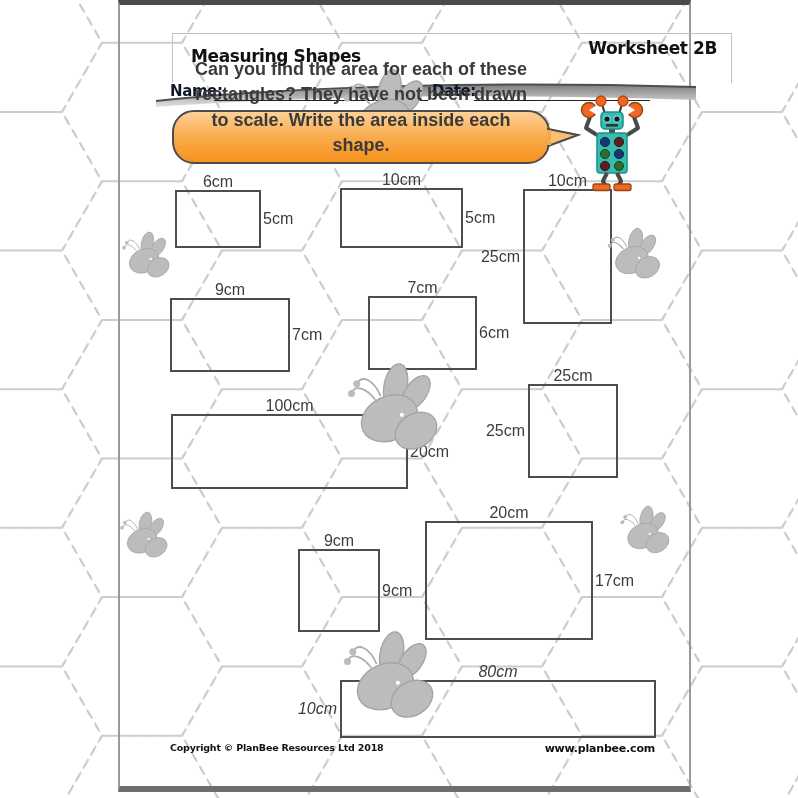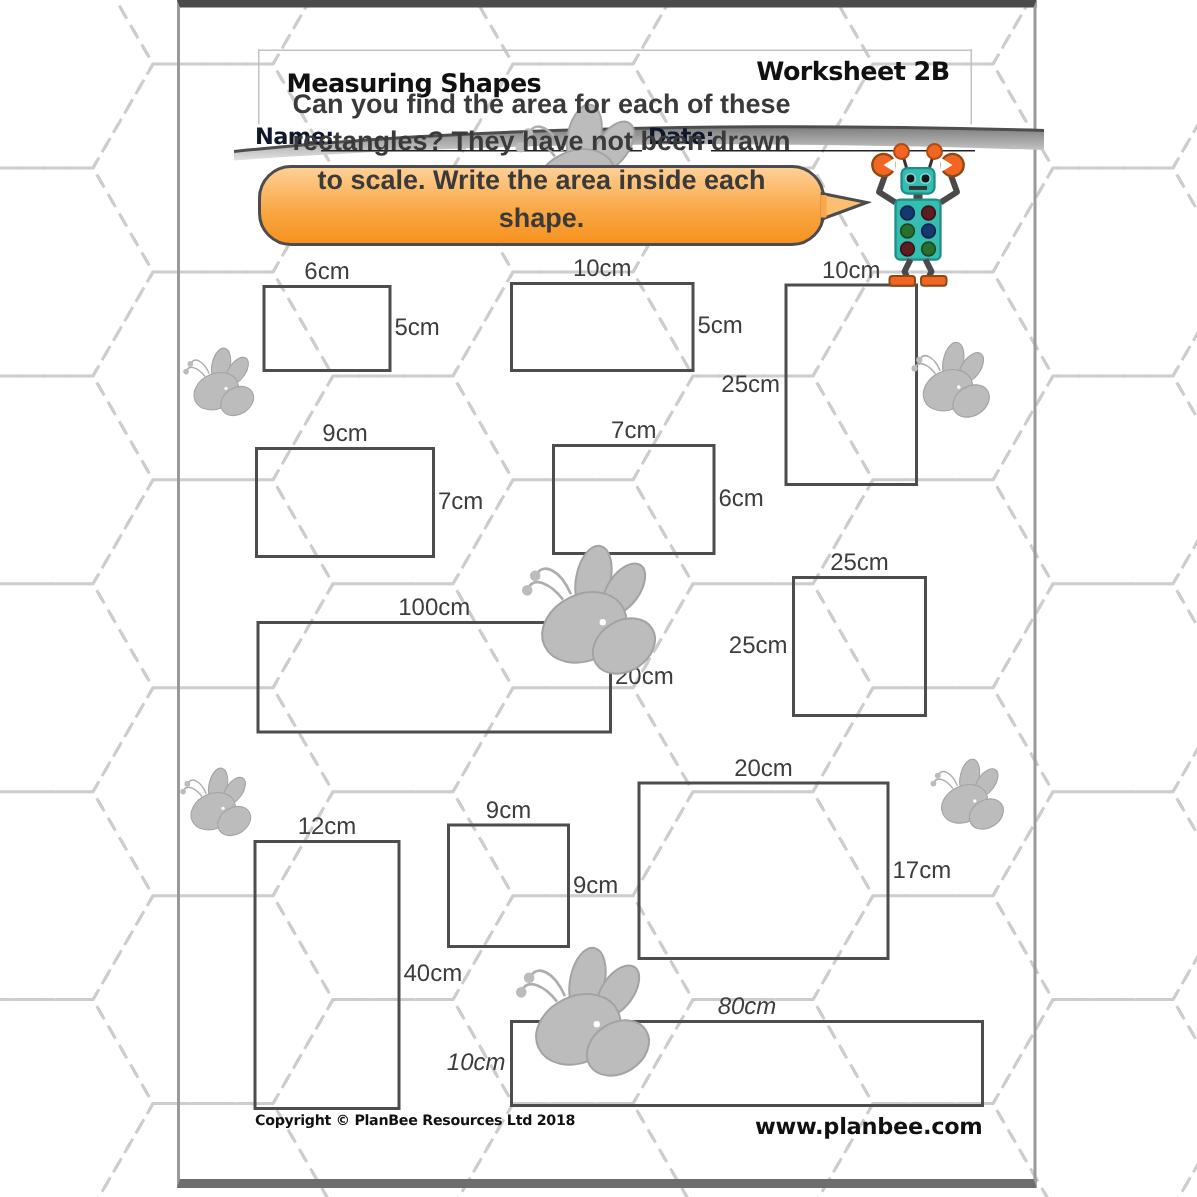--- a/index.html
+++ b/index.html
@@ -13,21 +13,21 @@
   #hexgrid polygon{fill:none;stroke:#cdcdcd;stroke-width:2;stroke-dasharray:8 7;}
 
   
   .page{
     position:absolute;left:118px;top:0;width:573px;height:792px;z-index:0;
     border-top:5px solid #4b4b4b;border-bottom:6px solid #6e6e6e;
     border-left:2px solid #9a9a9a;border-right:2px solid #9a9a9a;
     background:transparent;box-sizing:border-box;
   }
   .header-box{
-    position:absolute;left:172px;top:33px;width:476px;height:50px;z-index:2;
+    position:absolute;left:172px;top:33px;width:560px;height:50px;z-index:2;
     border:1px solid #c2c2c2;border-bottom:none;box-sizing:border-box;
   }
   .title-left{
     position:absolute;left:18px;top:12px;
     font-family:"DejaVu Sans", sans-serif;font-weight:bold;font-size:17px;
     letter-spacing:-0.4px;color:#111;
   }
   .title-right{
     position:absolute;right:14px;top:4px;
     font-family:"DejaVu Sans", sans-serif;font-weight:bold;font-size:17px;
@@ -68,21 +68,21 @@
   #robot{position:absolute;left:580px;top:92px;z-index:5;}
 
   
   .footer-left{
     position:absolute;left:170px;top:742px;z-index:2;
     font-family:"DejaVu Sans", sans-serif;font-weight:bold;font-size:9.5px;
     letter-spacing:-0.2px;color:#111;
   }
   .footer-right{
     position:absolute;right:143px;top:742px;z-index:2;
-    font-family:"DejaVu Sans", sans-serif;font-weight:bold;font-size:15px;
+    font-family:"DejaVu Sans", sans-serif;font-weight:bold;font-size:11px;
     letter-spacing:-0.2px;color:#111;
   }
 </style>
 </head>
 <body>
 
 <svg id="hexgrid" width="798" height="798">
     <polygon points="-178.0,-26.6 -138.0,-95.9 -58.0,-95.9 -18.0,-26.6 -58.0,42.7 -138.0,42.7"></polygon>
     <polygon points="-178.0,112.0 -138.0,42.7 -58.0,42.7 -18.0,112.0 -58.0,181.3 -138.0,181.3"></polygon>
     <polygon points="-178.0,250.6 -138.0,181.3 -58.0,181.3 -18.0,250.6 -58.0,319.9 -138.0,319.9"></polygon>
@@ -218,24 +218,20 @@
       <span class="dim right">20cm</span>
     </div>
     <div class="shape" style="left: 298px; top: 549px; width: 82px; height: 83px;">
       <span class="dim top">9cm</span>
       <span class="dim right">9cm</span>
     </div>
     <div class="shape" style="left: 425px; top: 521px; width: 168px; height: 119px;">
       <span class="dim top">20cm</span>
       <span class="dim right">17cm</span>
     </div>
-    <div class="shape" style="left: 169px; top: 560px; width: 98px; height: 180px;">
-      <span class="dim top">12cm</span>
-      <span class="dim right">40cm</span>
-    </div>
     <div class="shape" style="left: 340px; top: 680px; width: 316px; height: 58px; font-style: italic;">
       <span class="dim top">80cm</span>
       <span class="dim left">10cm</span>
     </div>
   </div>
 
 <svg width="0" height="0" style="position:absolute" aria-hidden="true">
   <defs>
     <g id="bee-shape" fill="#bcbcbc" stroke="#a3a3a3" stroke-width="1.5">
       <path d="M40,45 C30,32 18,28 14,36" fill="none" stroke="#aeaeae" stroke-width="2"></path>

